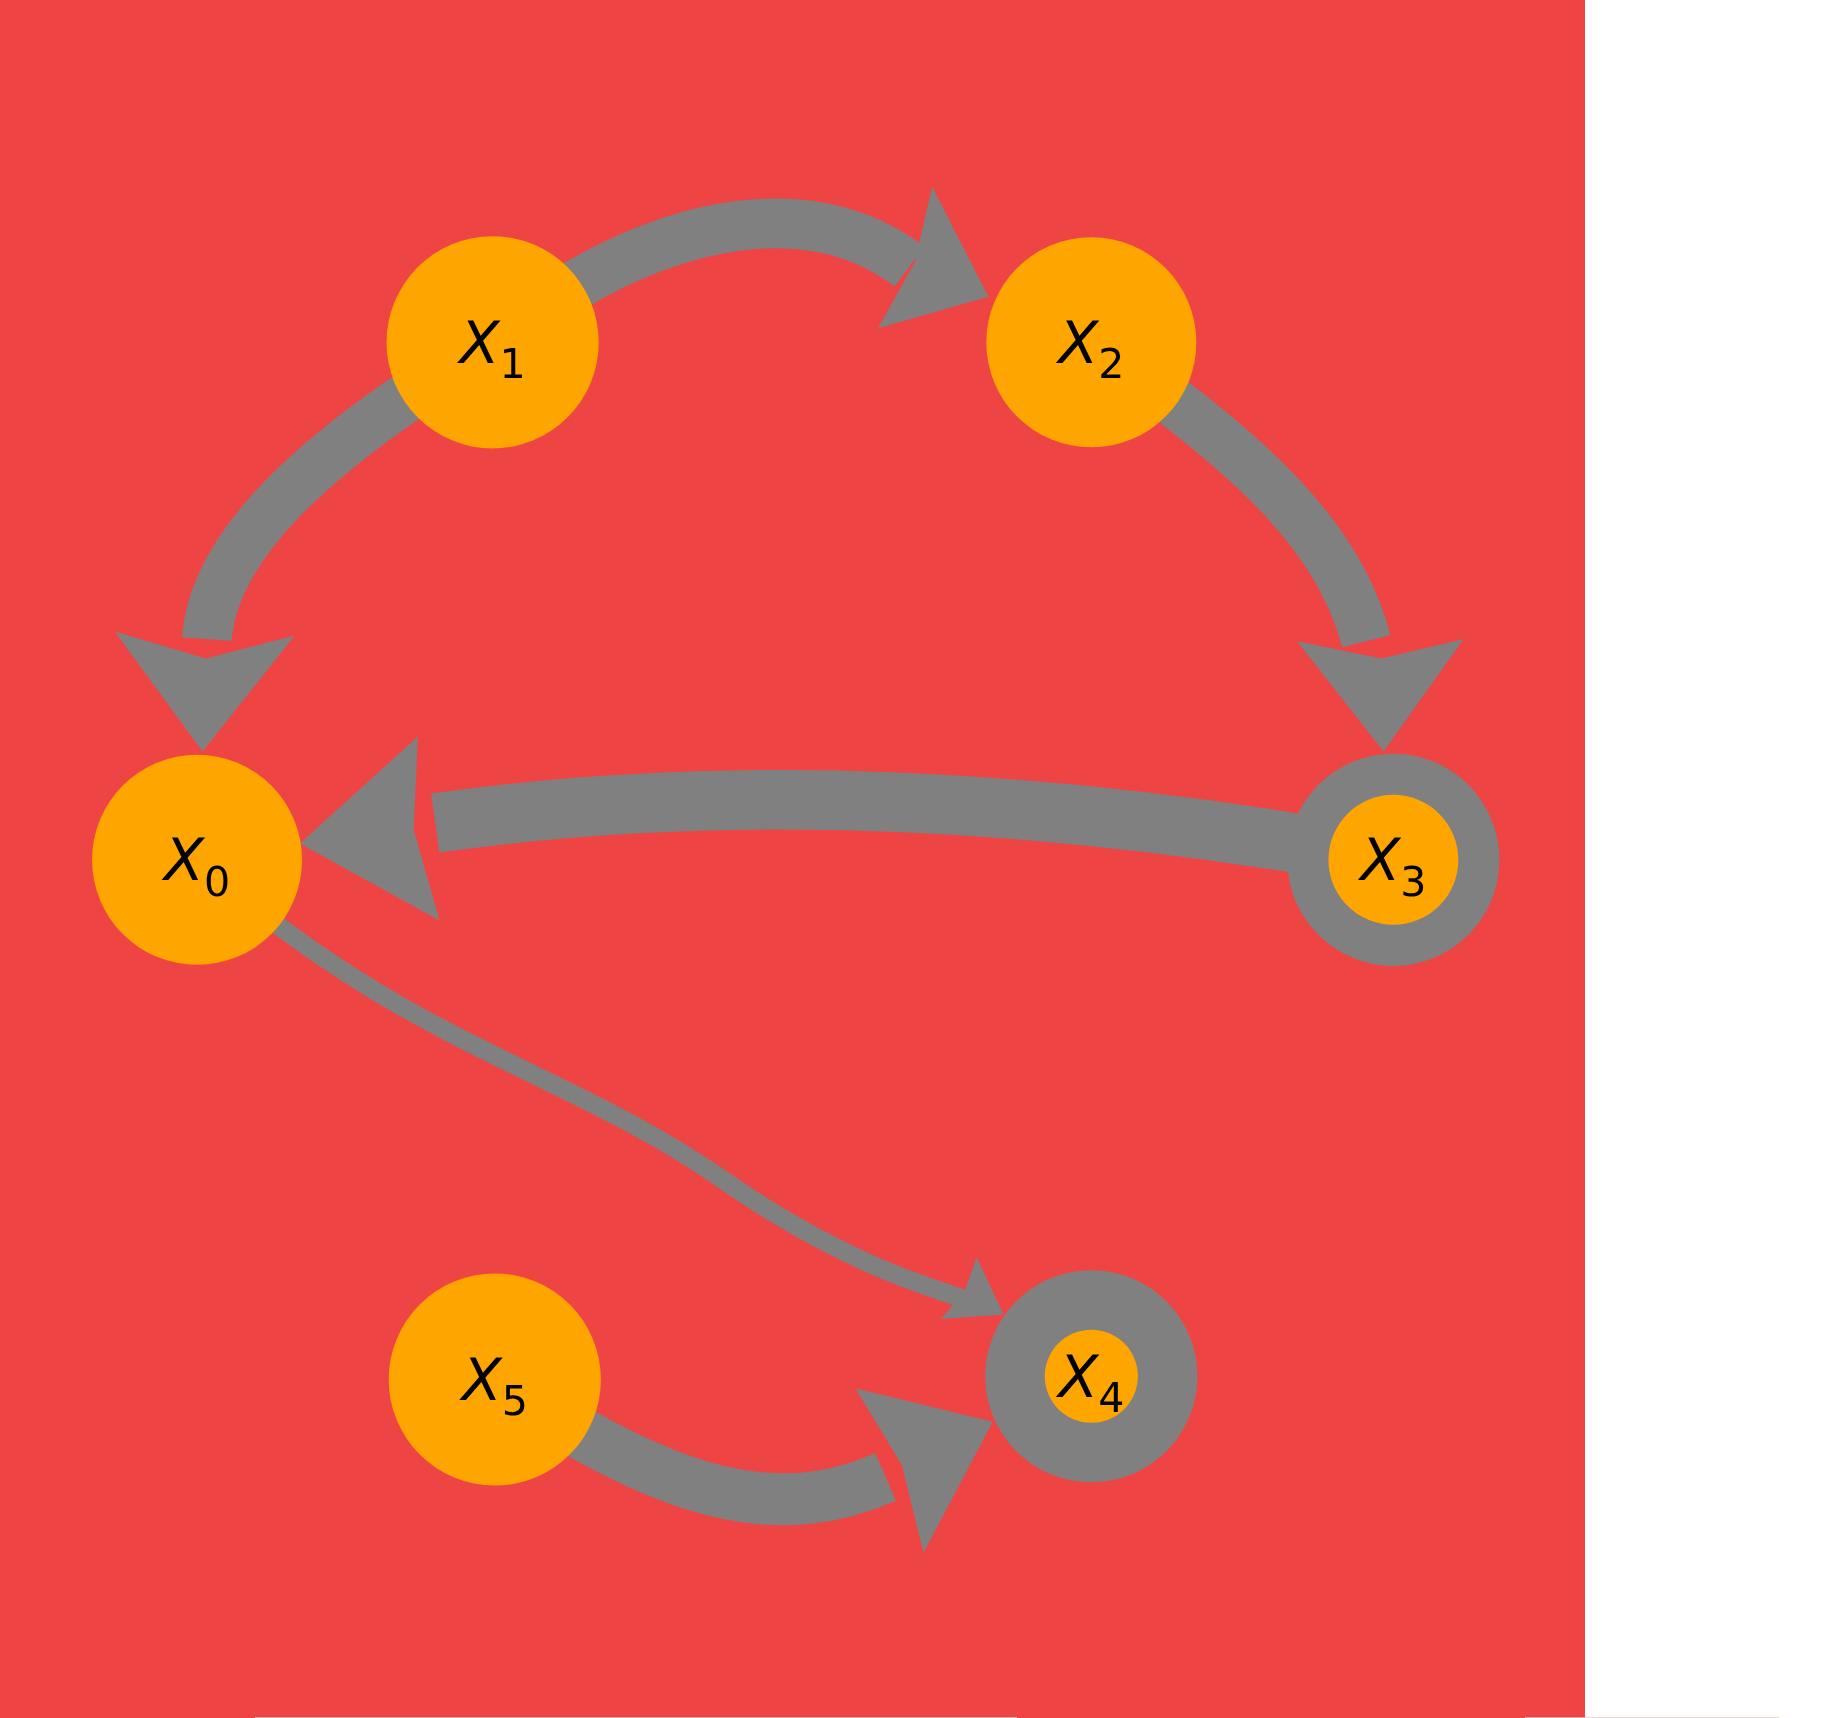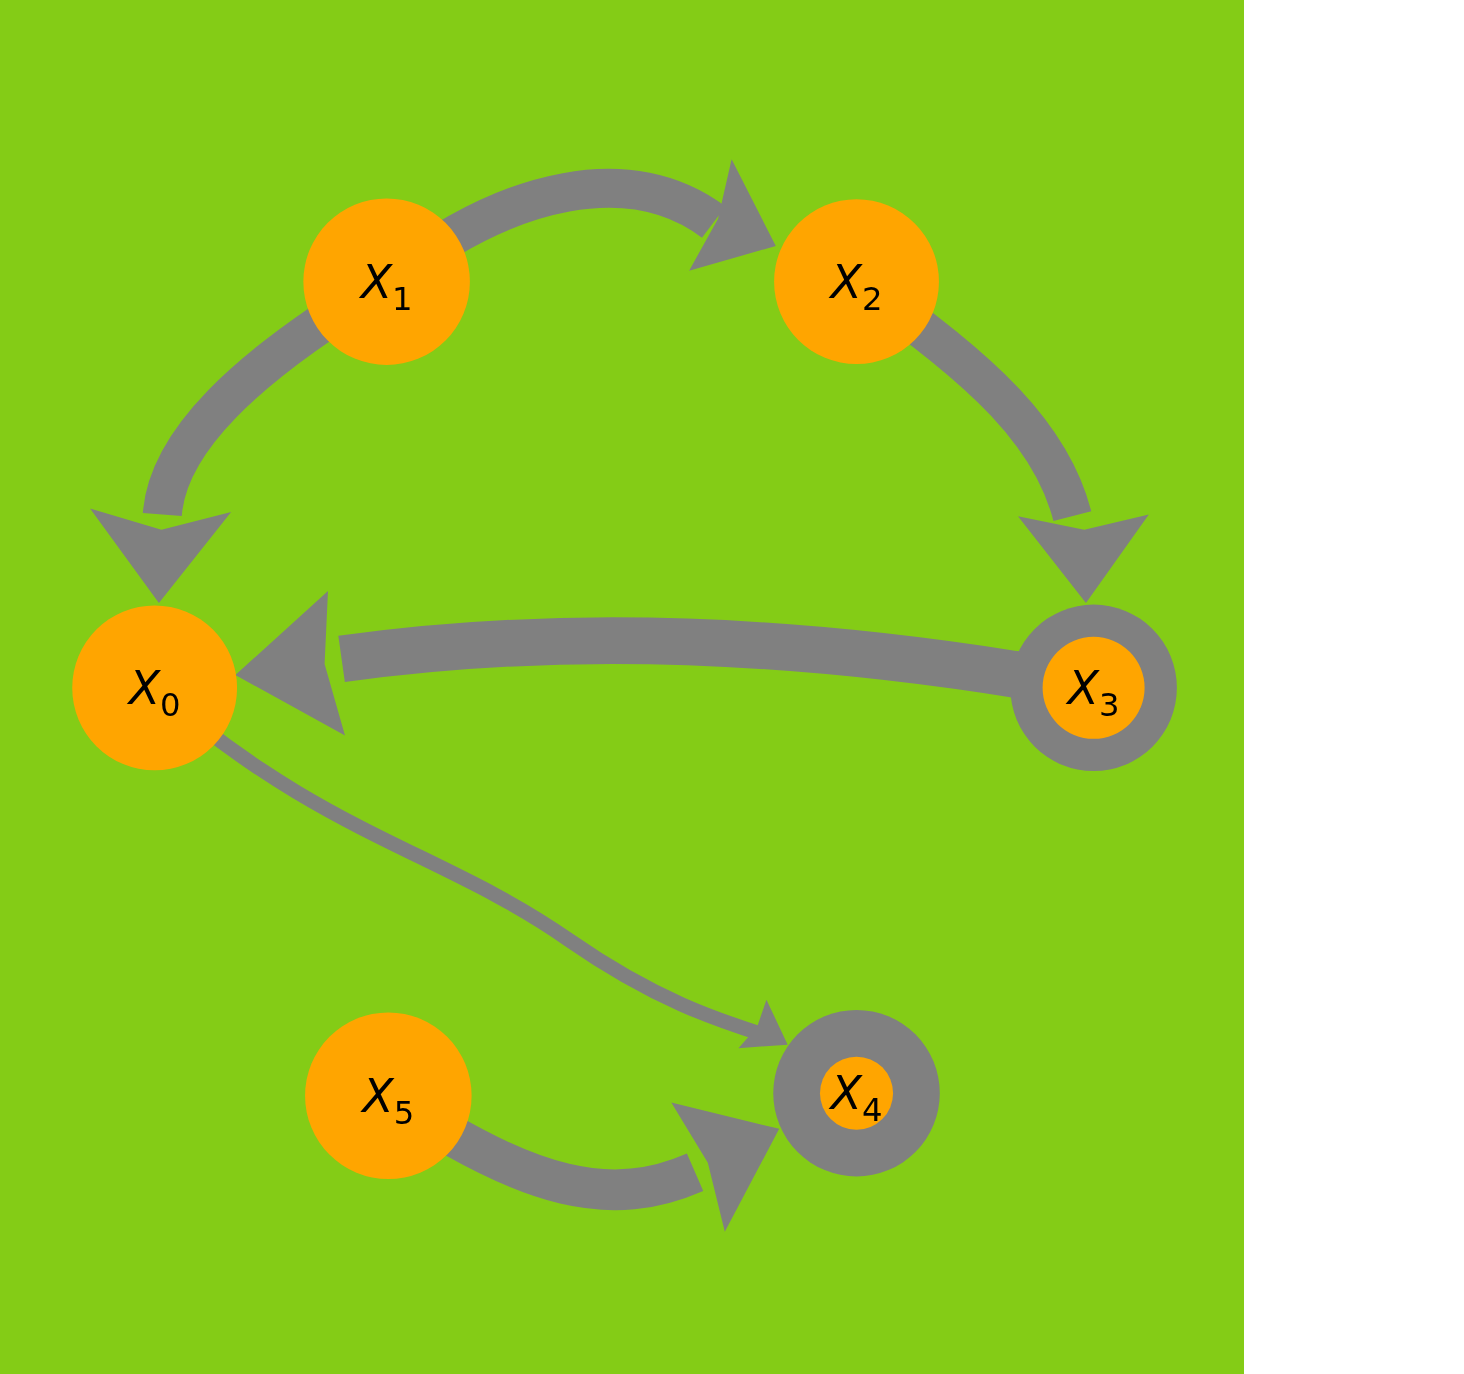--- a/index.html
+++ b/index.html
@@ -4,23 +4,24 @@
 <style>
   html, body {
     margin: 0;
     padding: 0;
     background: #ffffff;
   }
   .stage {
     position: relative;
     width: 1244px;
     height: 1374px;
-    background: #84cc16;
+    background: #ef4444;
     overflow: hidden;
     font-family: "DejaVu Sans", sans-serif;
+    padding-left: 24px;
   }
   svg.graph {
     position: absolute;
     left: 0;
     top: 0;
     width: 100%;
     height: 100%;
   }
   .node-label-main {
     font-family: "DejaVu Sans", sans-serif;

